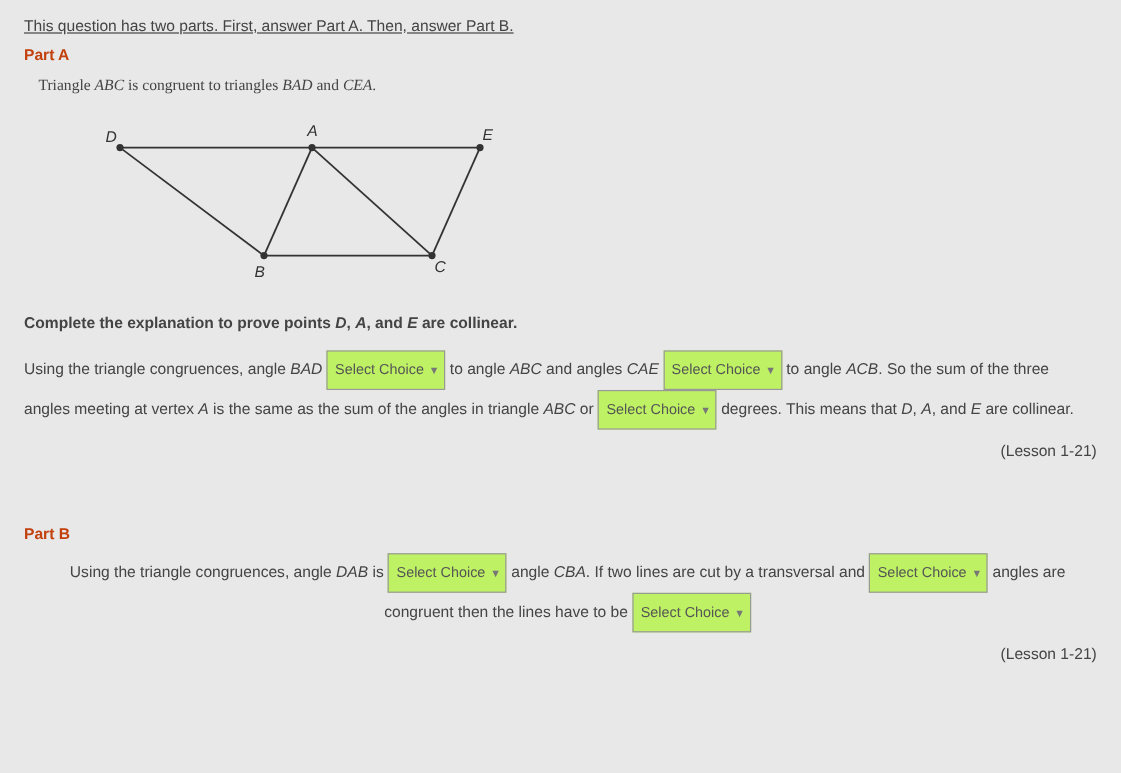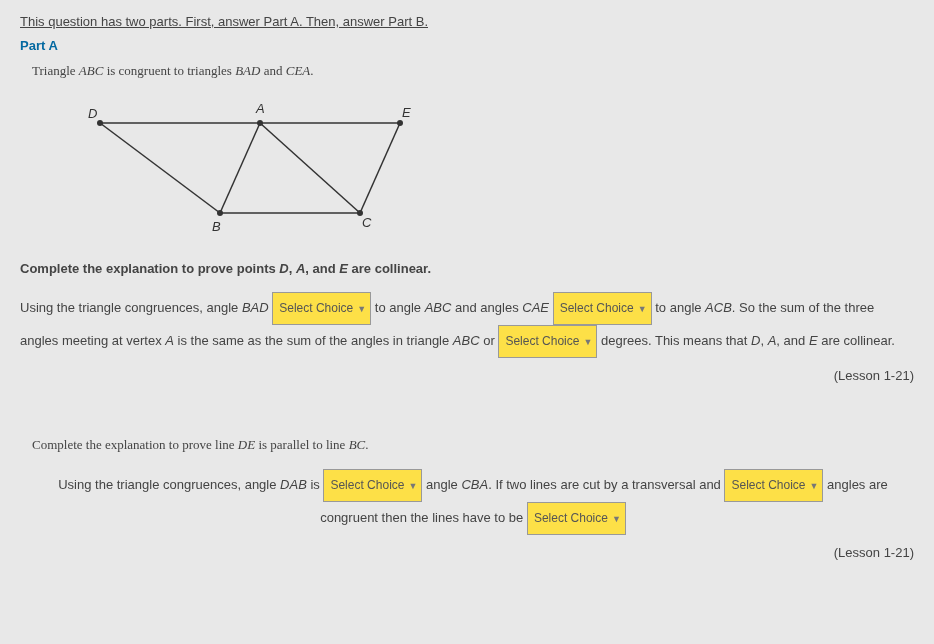--- a/index.html
+++ b/index.html
@@ -16,21 +16,21 @@
       width: 934px;
       height: 644px;
       line-height: 1.5;
     }
     .intro {
       margin-bottom: 4px;
       text-decoration: underline;
     }
     .part-label {
       font-weight: bold;
-      color: #0369a1;
+      color: #c2410c;
       margin-bottom: 6px;
     }
     .statement {
       margin-left: 12px;
       margin-bottom: 10px;
       font-family: Liberation Serif, serif;
     }
     .italic {
       font-style: italic;
     }
@@ -41,21 +41,21 @@
       margin-bottom: 14px;
       font-weight: bold;
     }
     .paragraph {
       line-height: 2.4;
       margin-bottom: 8px;
     }
     .select-box {
       display: inline-block;
       border: 1px solid #999;
-      background: #fde047;
+      background: #bef264;
       padding: 1px 4px 1px 6px;
       font-size: 12px;
       color: #555;
       vertical-align: middle;
       cursor: pointer;
       white-space: nowrap;
     }
     .select-box .chev {
       font-size: 9px;
       margin-left: 4px;
@@ -119,24 +119,22 @@
   <span> to angle </span><span class="italic">ABC</span><span> and angles </span><span class="italic">CAE</span>
   <span class="select-box"><span>Select Choice</span><span class="chev">▼</span></span>
   <span> to angle </span><span class="italic">ACB</span><span>. So the sum of the three angles meeting at vertex </span><span class="italic">A</span><span> is the same as the sum of the angles in triangle </span><span class="italic">ABC</span><span> or </span>
   <span class="select-box"><span>Select Choice</span><span class="chev">▼</span></span>
   <span> degrees. This means that </span><span class="italic">D</span><span>, </span><span class="italic">A</span><span>, and </span><span class="italic">E</span><span> are collinear.</span>
 </div>
 
 <div class="lesson">(Lesson 1-21)</div>
 
 <div class="part-b">
+  <div class="part-label">Part B</div>
 
-  <div class="statement">
-    <span>Complete the explanation to prove line </span><span class="italic">DE</span><span> is parallel to line </span><span class="italic">BC</span><span>.</span>
-  </div>
 
   <div class="paragraph" style="margin-left:12px;text-align:center;">
     <span>Using the triangle congruences, angle </span><span class="italic">DAB</span><span> is </span>
     <span class="select-box"><span>Select Choice</span><span class="chev">▼</span></span>
     <span> angle </span><span class="italic">CBA</span><span>. If two lines are cut by a transversal and </span>
     <span class="select-box"><span>Select Choice</span><span class="chev">▼</span></span>
     <span> angles are congruent then the lines have to be </span>
     <span class="select-box"><span>Select Choice</span><span class="chev">▼</span></span>
   </div>
 

